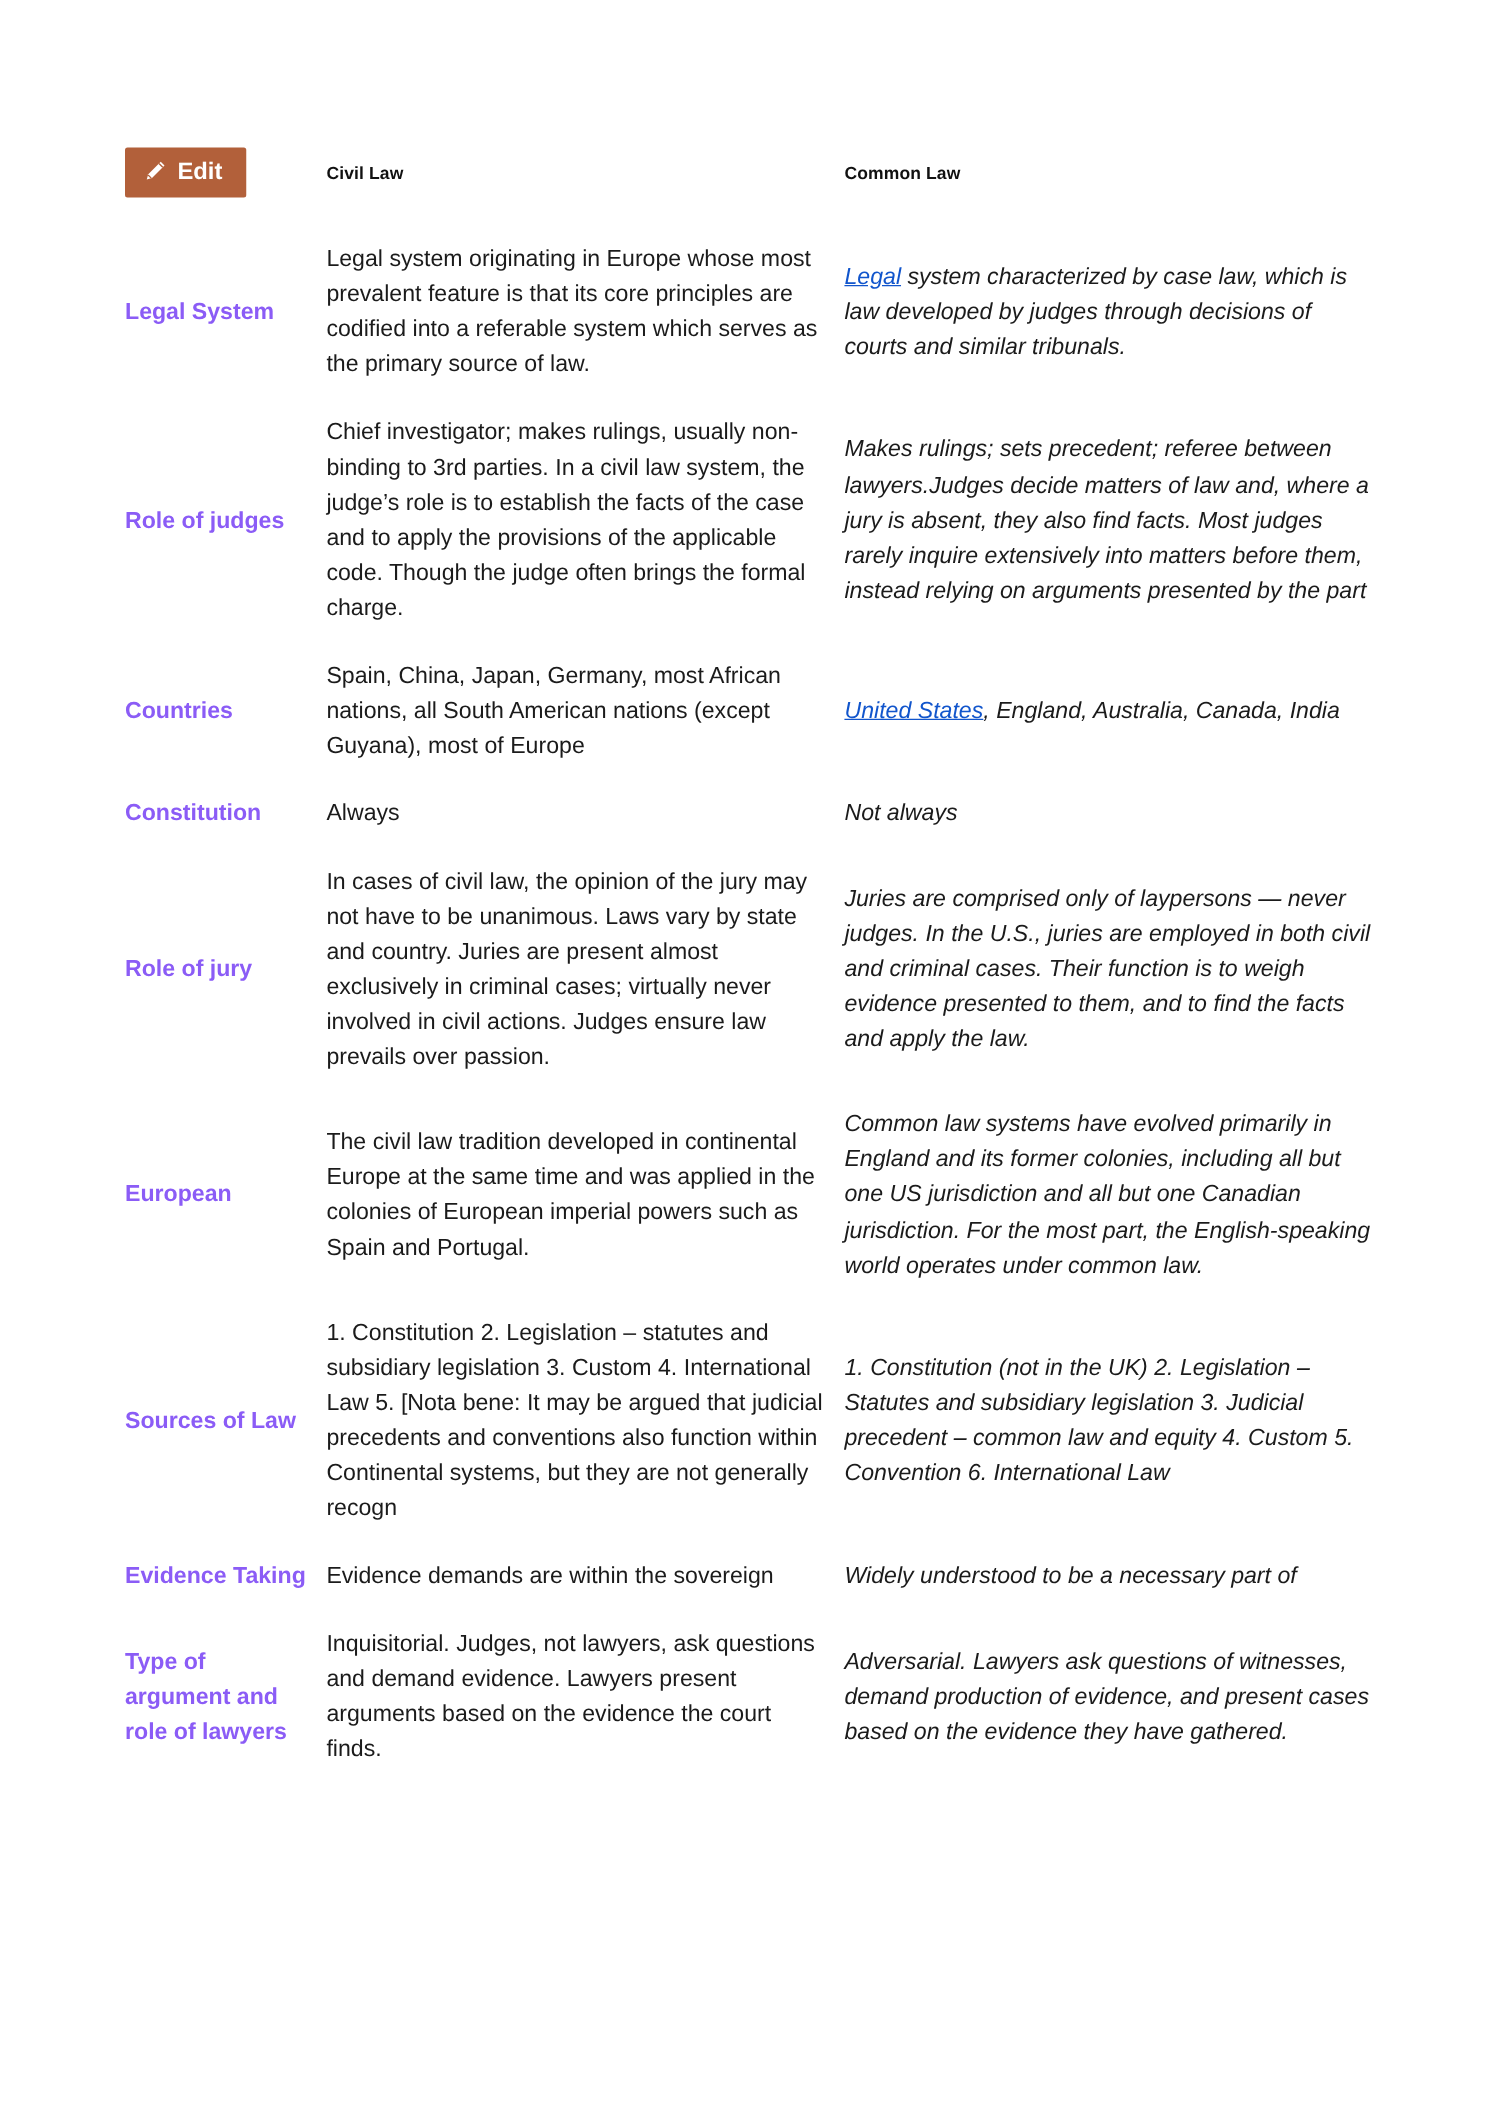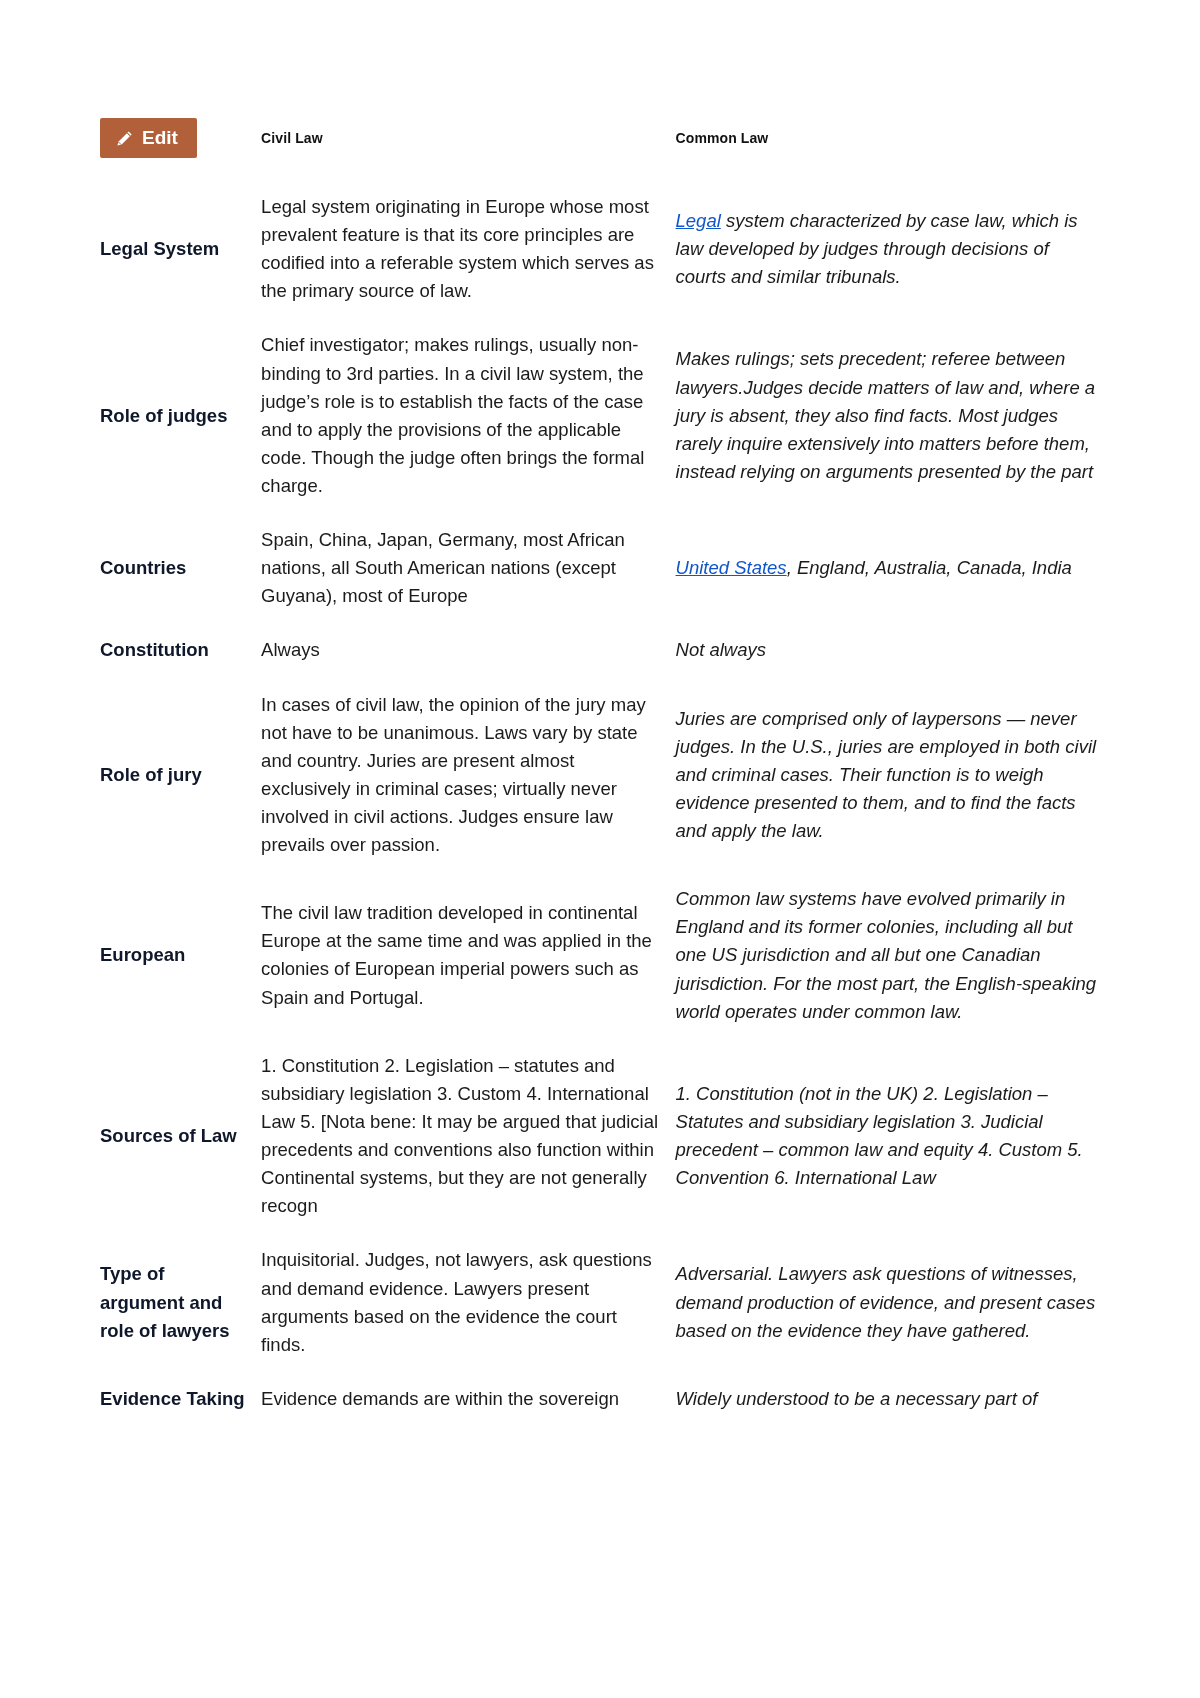--- a/index.html
+++ b/index.html
@@ -32,21 +32,21 @@
 
   thead td, thead th {
     padding: 0 0 22px 0;
     vertical-align: middle;
     text-align: left;
     border: none;
   }
   .edit-cell { padding-right: 0; }
   .edit-btn {
     display: inline-flex;
-    align-items: flex-end;
+    align-items: flex-start;
     gap: 9px;
     background: #b2603a;
     color: #ffffff;
     font-size: 19px;
     font-weight: bold;
     line-height: 1;
     padding: 10px 19px 11px 16px;
     border: none;
     border-radius: 2px;
     cursor: pointer;
@@ -68,21 +68,21 @@
     letter-spacing: 0.1px;
   }
 
   tbody tr td {
     border: none;
     padding: 0;
   }
   .rowlabel {
     font-size: 18.5px;
     font-weight: bold;
-    color: #0f172a;
+    color: #8b5cf6;
     vertical-align: middle;
     padding: 13px 8px 13px 0;
     line-height: 1.52;
   }
   .cellval {
     font-size: 18.5px;
     font-weight: normal;
     color: #1b1b1b;
     vertical-align: middle;
     line-height: 1.52;
@@ -163,26 +163,26 @@
         <td class="cellval common">Common law systems have evolved primarily in England and its former colonies, including all but one US jurisdiction and all but one Canadian jurisdiction. For the most part, the English-speaking world operates under common law.</td>
       </tr>
 
       <tr>
         <td class="rowlabel">Sources of Law</td>
         <td class="cellval civil">1. Constitution 2. Legislation – statutes and subsidiary legislation 3. Custom 4. International Law 5. [Nota bene: It may be argued that judicial precedents and conventions also function within Continental systems, but they are not generally recogn</td>
         <td class="cellval common">1. Constitution (not in the UK) 2. Legislation – Statutes and subsidiary legislation 3. Judicial precedent – common law and equity 4. Custom 5. Convention 6. International Law</td>
       </tr>
 
       <tr>
+        <td class="rowlabel">Evidence Taking</td>
+        <td class="cellval civil">Evidence demands are within the sovereign</td>
+        <td class="cellval common">Widely understood to be a necessary part of</td>
+      </tr>
+
+      <tr>
         <td class="rowlabel">Type of argument and role of lawyers</td>
         <td class="cellval civil">Inquisitorial. Judges, not lawyers, ask questions and demand evidence. Lawyers present arguments based on the evidence the court finds.</td>
         <td class="cellval common">Adversarial. Lawyers ask questions of witnesses, demand production of evidence, and present cases based on the evidence they have gathered.</td>
-      </tr>
-
-      <tr>
-        <td class="rowlabel">Evidence Taking</td>
-        <td class="cellval civil">Evidence demands are within the sovereign</td>
-        <td class="cellval common">Widely understood to be a necessary part of</td>
       </tr>
 
     </tbody>
   </table>
 </div>
 
 </body></html>

